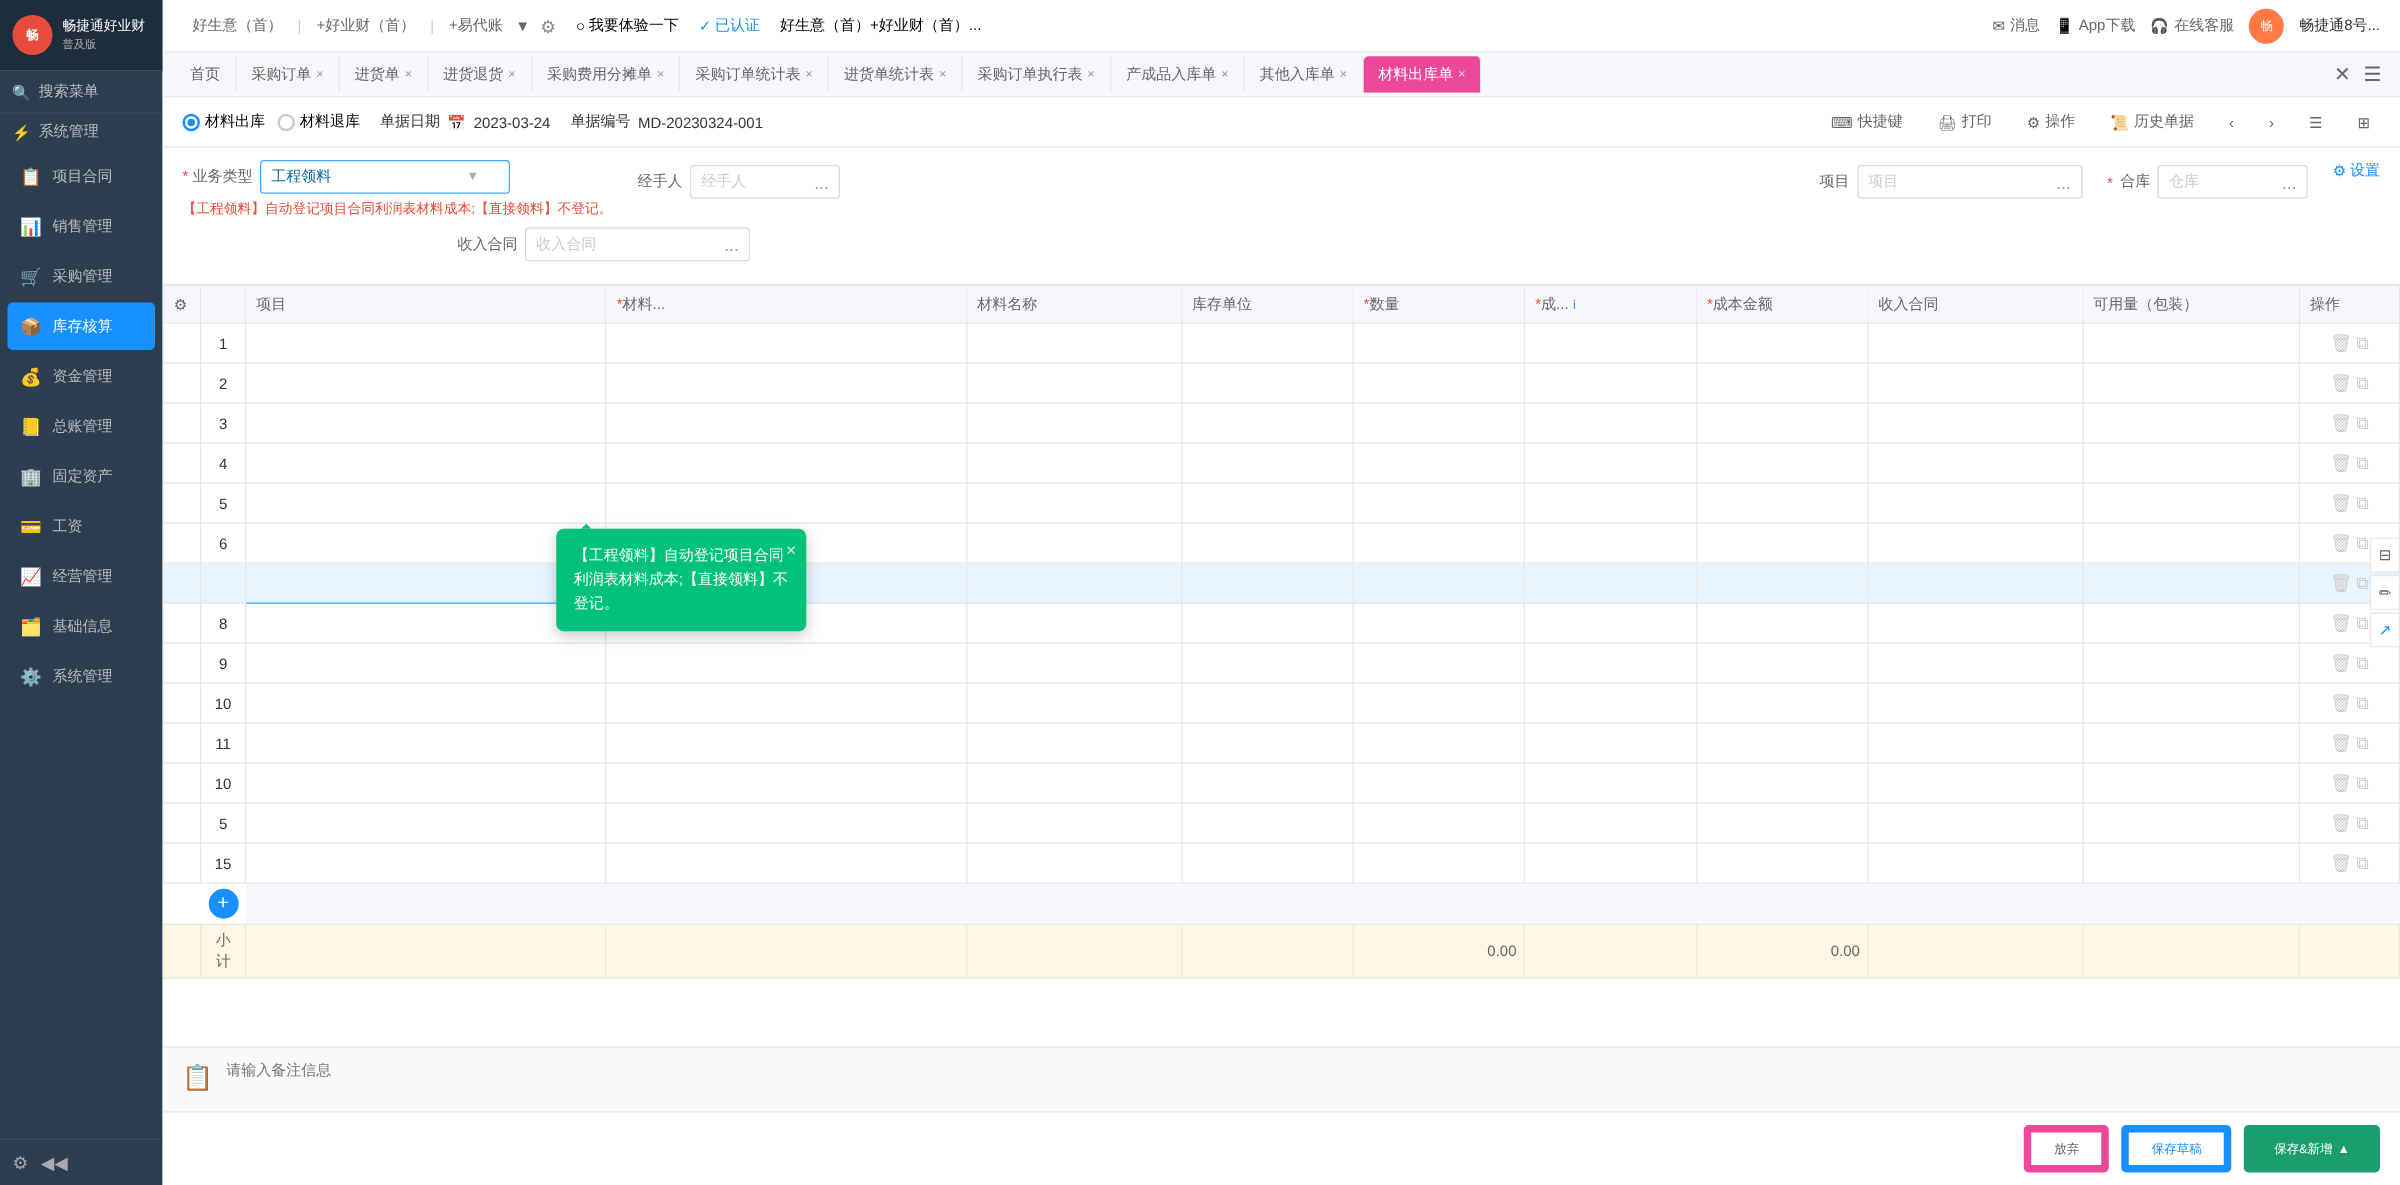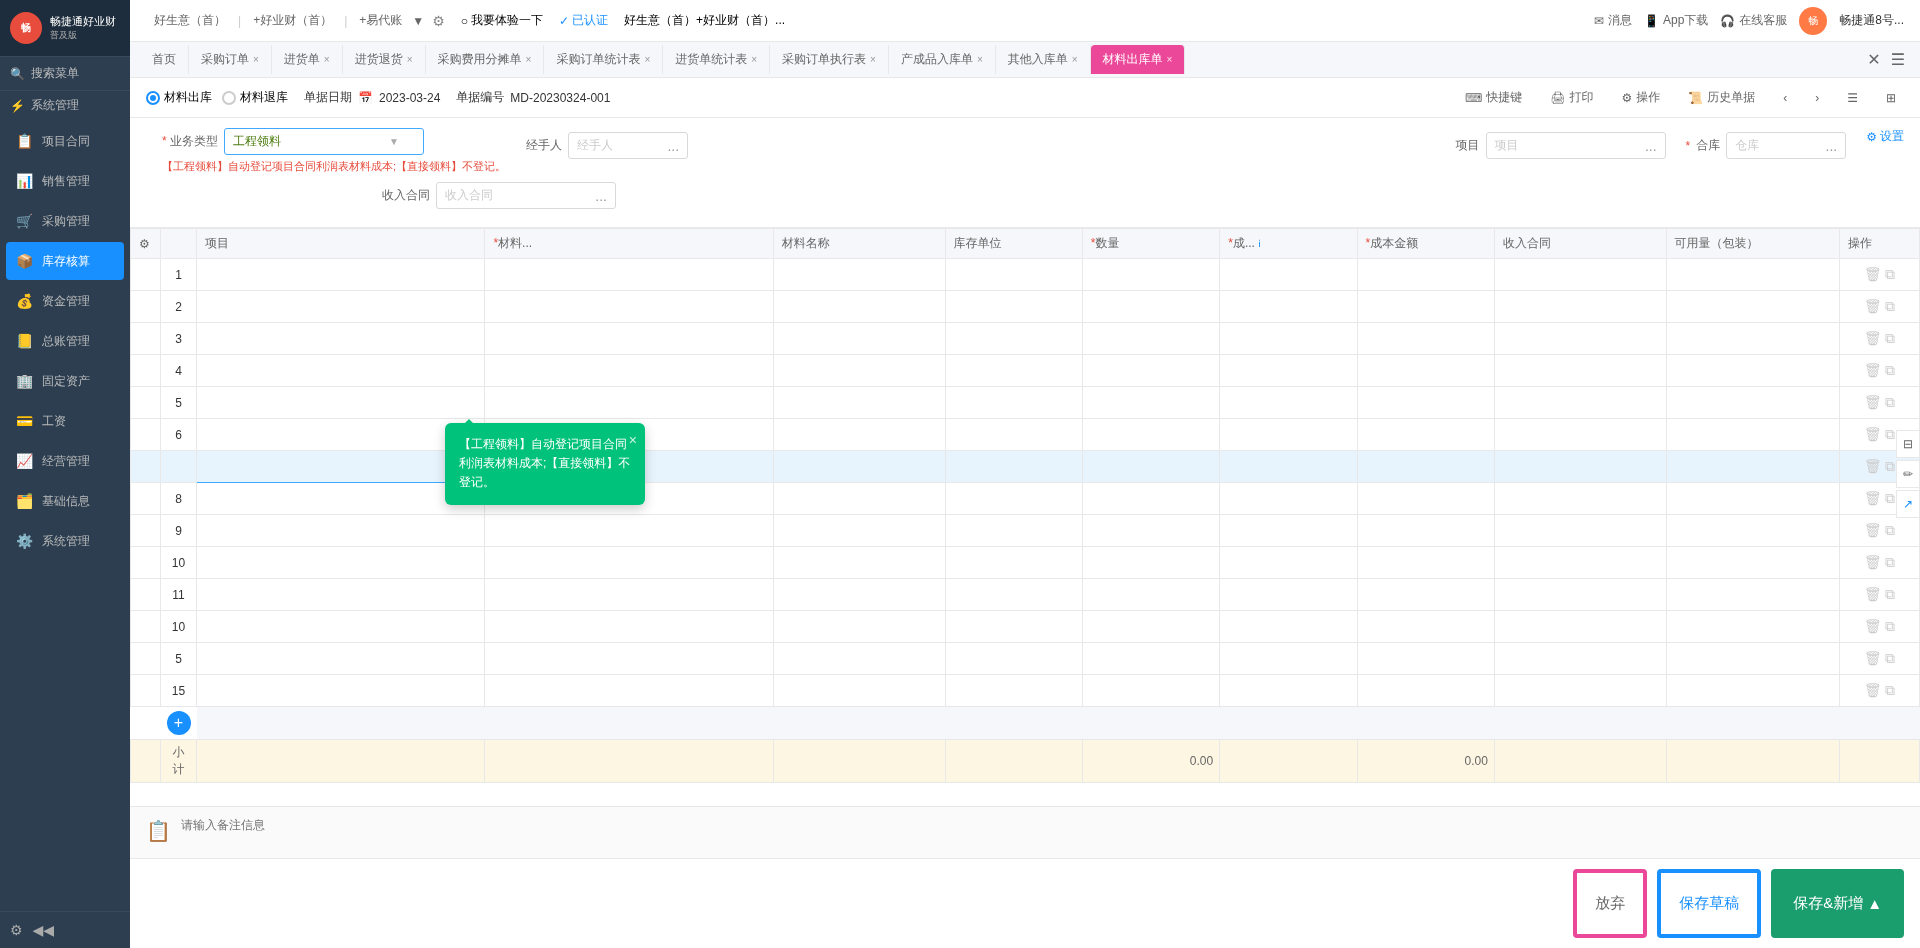--- a/index.html
+++ b/index.html
@@ -53,21 +53,21 @@
     .radio-dot-inner { width: 6px; height: 6px; background: #1890ff; border-radius: 50%; }
     .radio-dot.inactive { border-color: #ccc; }
     .date-field { display: flex; align-items: center; gap: 6px; font-size: 12px; color: #333; }
     .date-icon { color: #1890ff; cursor: pointer; }
     .doc-num { display: flex; align-items: center; gap: 6px; font-size: 12px; color: #333; }
     .form-header-right { display: flex; align-items: center; gap: 12px; font-size: 12px; color: #666; }
     .header-btn { display: flex; align-items: center; gap: 4px; cursor: pointer; padding: 3px 8px; border-radius: 3px; }
 
     
     .form-fields { padding: 10px 16px; border-bottom: 1px solid #e8e8e8; flex-shrink: 0; }
-    .form-row { display: flex; align-items: flex-start; gap: 20px; margin-bottom: 8px; margin-left: 16px; }
+    .form-row { display: flex; align-items: flex-start; gap: 20px; margin-bottom: 8px; }
     .form-field { display: flex; align-items: center; gap: 6px; font-size: 12px; }
     .form-label { color: #e74c3c; }
     .form-label::before { content: "* "; color: #e74c3c; }
     .form-label-plain { color: #666; }
     .form-input-select { border: 1px solid #d9d9d9; border-radius: 3px; padding: 4px 24px 4px 8px; font-size: 12px; min-width: 180px; background: white; position: relative; display: flex; align-items: center; justify-content: space-between; cursor: pointer; }
     .form-input-link { color: #1890ff; cursor: pointer; min-width: 100px; font-size: 12px; padding: 4px 8px; border: 1px solid #d9d9d9; border-radius: 3px; display: inline-flex; align-items: center; justify-content: space-between; }
     .form-dots { color: #999; font-size: 14px; cursor: pointer; }
     .warning-text { color: #e74c3c; font-size: 11px; }
     .form-field-group { display: flex; flex-direction: column; gap: 4px; }
 
@@ -92,21 +92,21 @@
     .tooltip-close { position: absolute; top: 6px; right: 8px; cursor: pointer; font-size: 14px; color: rgba(255,255,255,0.8); }
 
     
     .form-footer { padding: 10px 16px; border-top: 1px solid #e8e8e8; background: #fafafa; flex-shrink: 0; }
     .notes-area { border: none; width: 100%; font-size: 12px; color: #999; background: transparent; resize: none; outline: none; }
     .footer-label { display: flex; align-items: flex-start; gap: 10px; }
     .footer-icon { color: #1890ff; font-size: 20px; margin-top: 2px; }
 
     
     .action-bar { padding: 10px 16px; background: #fff; border-top: 1px solid #e8e8e8; display: flex; justify-content: flex-end; gap: 10px; flex-shrink: 0; }
-    .btn { padding: 21px 18px; border-radius: 4px; cursor: pointer; font-size: 15px; border: 4px solid #ec4899; }
+    .btn { padding: 6px 18px; border-radius: 4px; cursor: pointer; font-size: 10px; border: 6px solid #ec4899; }
     .btn-default { background: #fff; color: #666; }
     .btn-primary-outline { background: #fff; color: #1890ff; border-color: #1890ff; }
     .btn-primary { background: #1a9e6e; color: white; border-color: #1a9e6e; display: flex; align-items: center; gap: 4px; }
 
     
     .right-tools { position: fixed; right: 0; top: 50%; transform: translateY(-50%); display: flex; flex-direction: column; gap: 2px; }
     .right-tool-btn { width: 24px; background: #fff; border: 1px solid #e8e8e8; padding: 6px 3px; cursor: pointer; font-size: 12px; color: #666; text-align: center; }
 
     .settings-btn { color: #1890ff; cursor: pointer; font-size: 12px; display: flex; align-items: center; gap: 3px; }
     .close-btn { width: 24px; height: 24px; display: flex; align-items: center; justify-content: center; cursor: pointer; color: #666; font-size: 16px; }
@@ -334,21 +334,21 @@
         <span class="header-btn">⊞</span>
       </div>
     </div>
 
     <div class="form-fields">
       <div class="form-row">
         <div class="form-field-group">
           <div class="form-field">
             <span class="form-label" style="color:#666;">业务类型</span>
             <div class="form-input-select" style="min-width:200px;border:1px solid #40a9ff;background:#fff;">
-              <span style="color:#4d7c0f;">工程领料</span>
+              <span style="color:#0369a1;">工程领料</span>
               <span style="color:#aaa;font-size:10px;">▼</span>
             </div>
           </div>
           <div class="warning-text">【工程领料】自动登记项目合同利润表材料成本;【直接领料】不登记。</div>
         </div>
         <div class="form-field" style="align-self:flex-start;margin-top:4px;">
           <span class="form-label-plain">经手人</span>
           <div class="form-input-link" style="min-width:120px;">
             <span style="color:#ccc;">经手人</span>
             <span class="form-dots">...</span>

